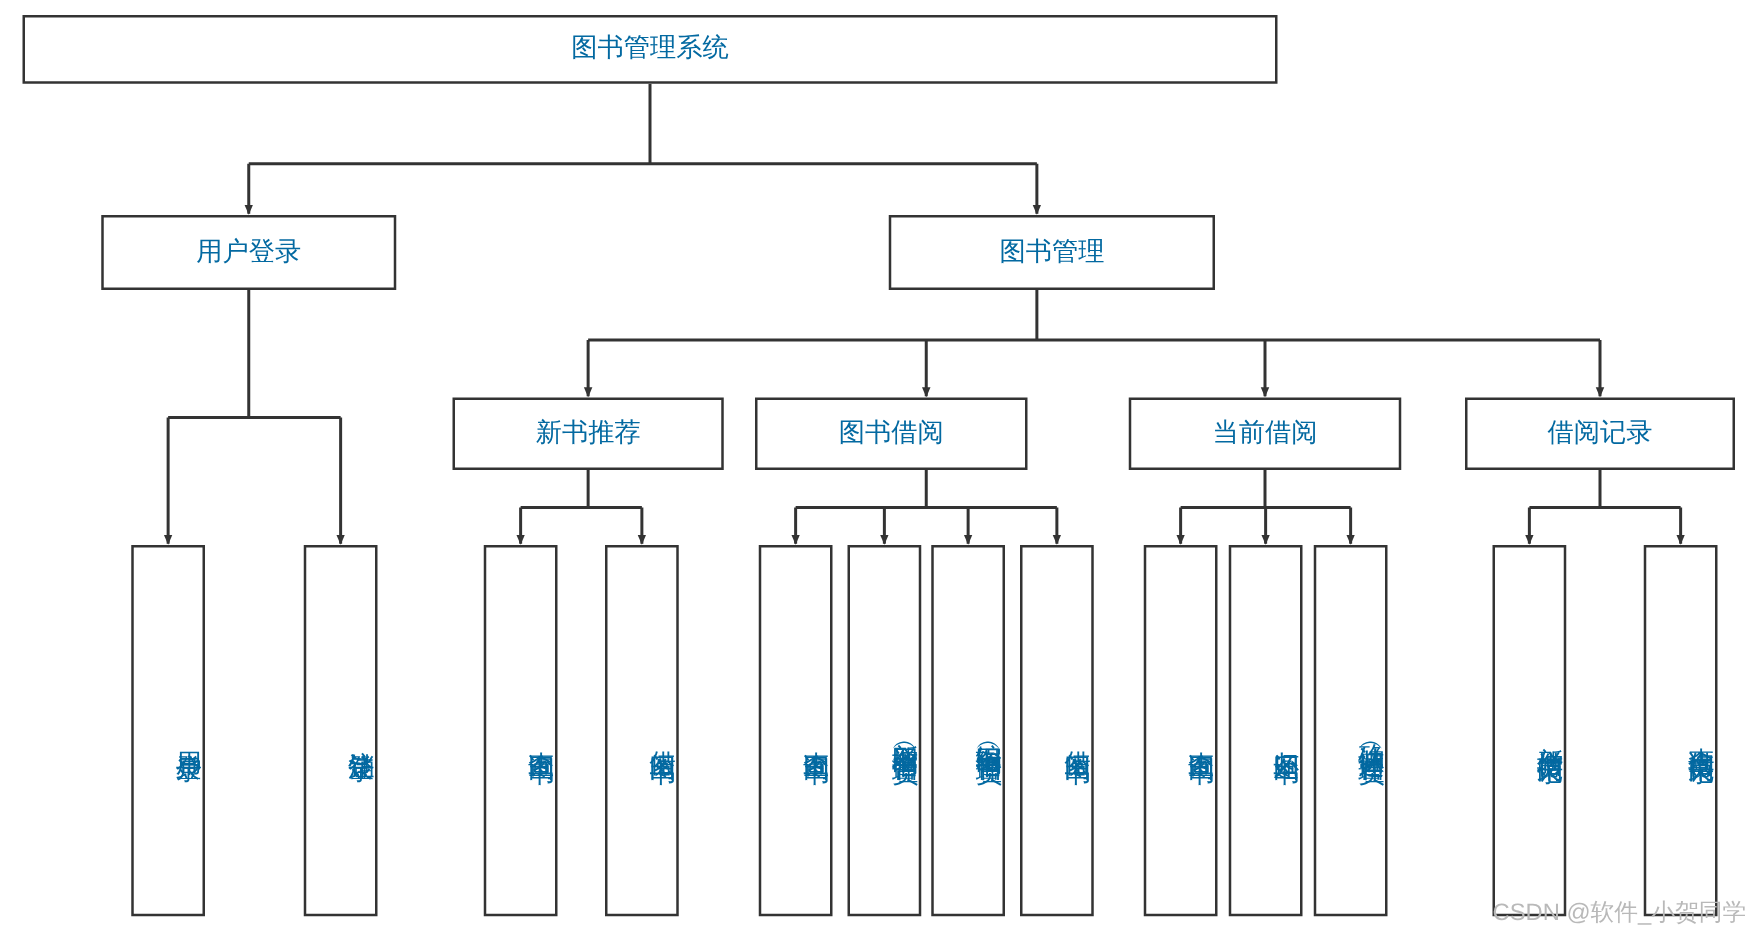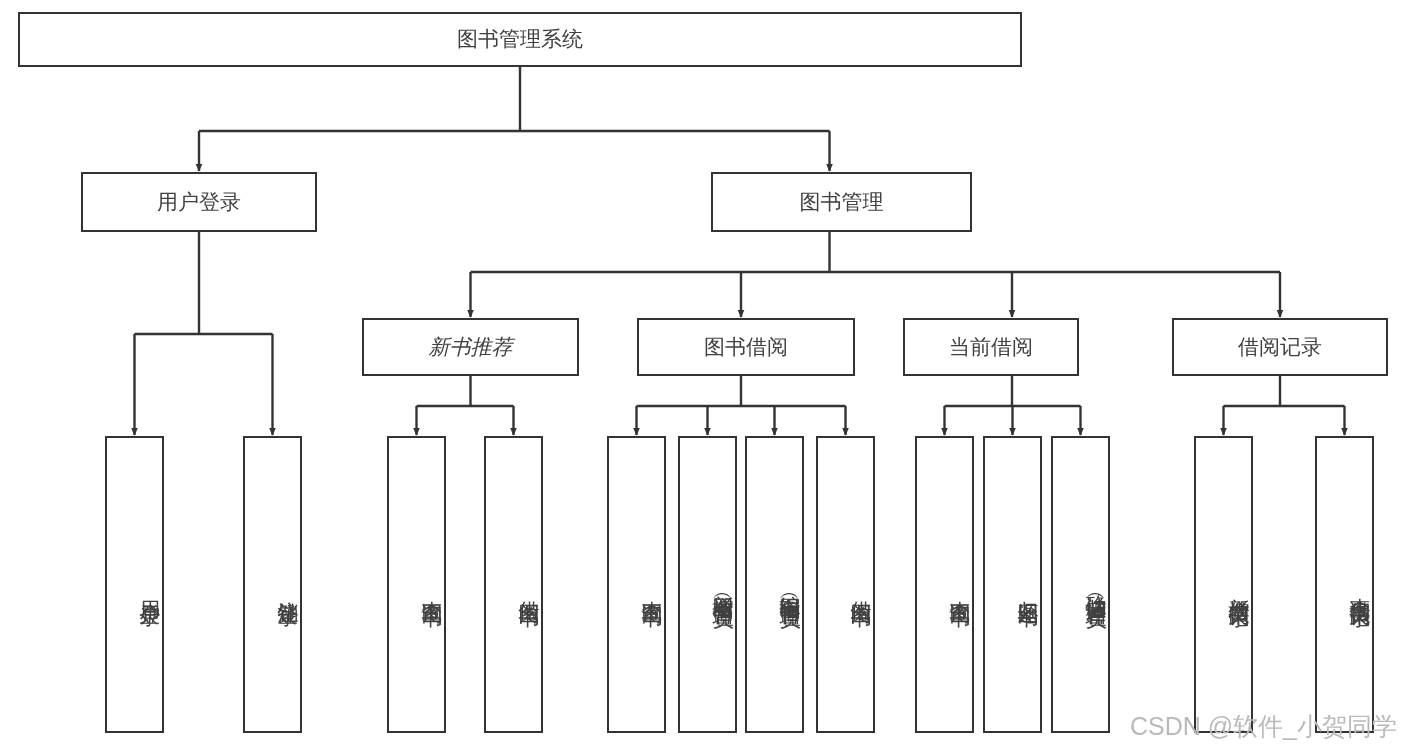--- a/index.html
+++ b/index.html
@@ -26,21 +26,21 @@
     pointer-events: none;
   }
   .node {
     position: absolute;
     box-sizing: border-box;
     background: #ffffff;
     border: 2px solid #333333;
     display: flex;
     align-items: center;
     justify-content: center;
-    color: #404040;
+    color: #0369a1;
     line-height: 1.18;
     text-align: center;
     overflow: hidden;
   }
   .node.horizontal {
     font-size: 21px;
   }
   .node.vertical {
     writing-mode: vertical-rl;
     text-orientation: upright;
@@ -54,21 +54,21 @@
     align-items: flex-start;
     padding-top: 4px;
   }
   .node-label {
     display: block;
   }
   .watermark {
     position: absolute;
     right: 8px;
     bottom: 4px;
-    font-size: 25px;
+    font-size: 19px;
     color: #b9b9b9;
     white-space: nowrap;
     user-select: none;
   }
 </style>
 </head>
 <body>
 
 <div id="canvas">
   <svg id="edges" viewBox="0 0 1405 747" xmlns="http://www.w3.org/2000/svg">
@@ -117,27 +117,27 @@
   <div id="node-layer">
       <div class="node horizontal" style="left: 18px; top: 12px; width: 1004px; height: 55px;">
         <span class="node-label">图书管理系统</span>
       </div>
       <div class="node horizontal" style="left: 81px; top: 172px; width: 236px; height: 60px;">
         <span class="node-label">用户登录</span>
       </div>
       <div class="node horizontal" style="left: 711px; top: 172px; width: 261px; height: 60px;">
         <span class="node-label">图书管理</span>
       </div>
-      <div class="node horizontal" style="left: 362px; top: 318px; width: 217px; height: 58px; font-style: italic;">
+      <div class="node horizontal" style="left: 362px; top: 318px; width: 217px; height: 58px;">
         <span class="node-label">新书推荐</span>
       </div>
-      <div class="node horizontal" style="left: 637px; top: 318px; width: 218px; height: 58px;">
+      <div class="node horizontal" style="left: 604px; top: 318px; width: 218px; height: 58px;">
         <span class="node-label">图书借阅</span>
       </div>
-      <div class="node horizontal" style="left: 903px; top: 318px; width: 176px; height: 58px;">
+      <div class="node horizontal" style="left: 903px; top: 318px; width: 218px; height: 58px;">
         <span class="node-label">当前借阅</span>
       </div>
       <div class="node horizontal" style="left: 1172px; top: 318px; width: 216px; height: 58px; text-align: right;">
         <span class="node-label">借阅记录</span>
       </div>
       <div class="node vertical" style="left: 105px; top: 436px; width: 59px; height: 297px;">
         <span class="node-label">用户登录</span>
       </div>
       <div class="node vertical" style="left: 243px; top: 436px; width: 59px; height: 297px;">
         <span class="node-label">注销登录</span>

